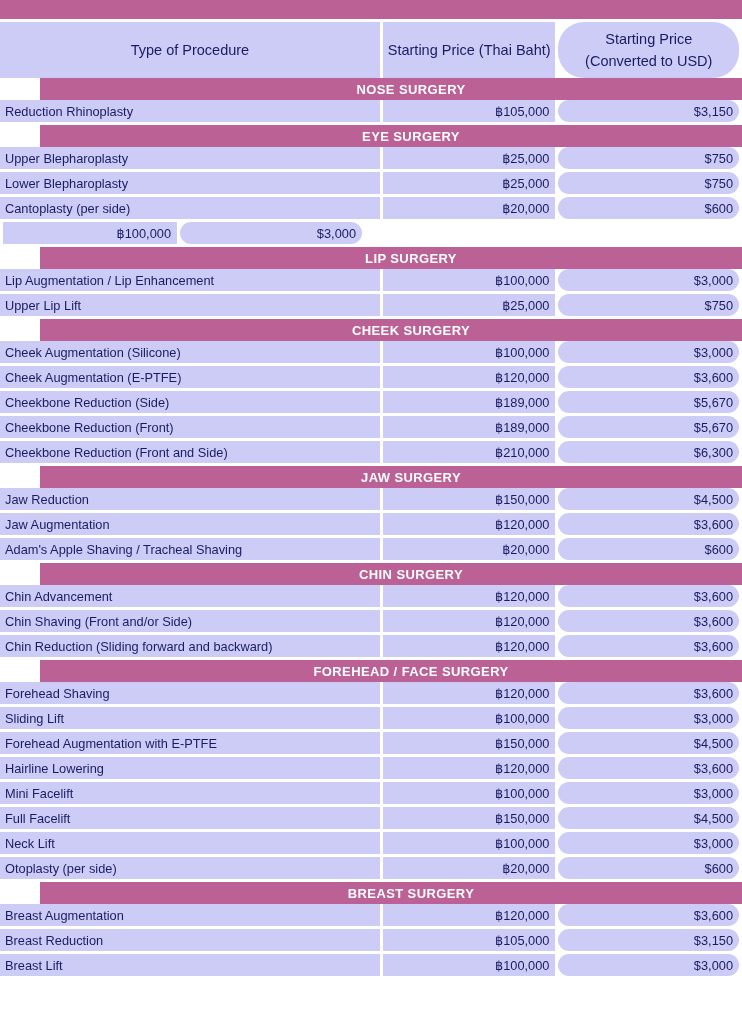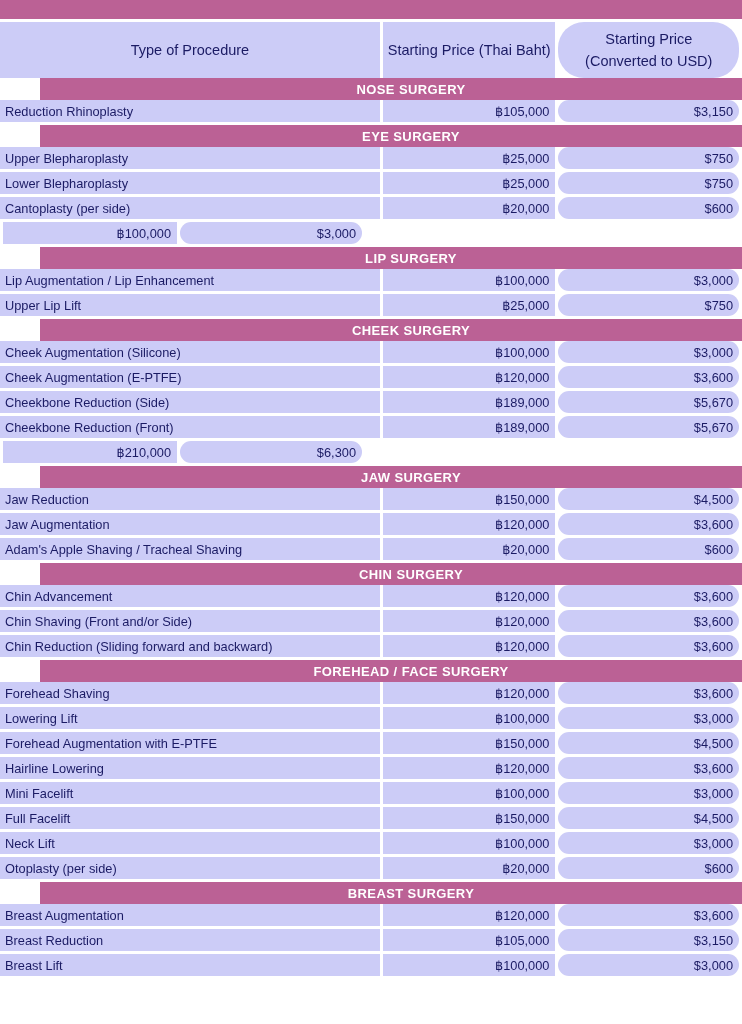--- a/index.html
+++ b/index.html
@@ -210,20 +210,21 @@
       </div>
       <div class="data-row">
         <div class="data-cell cell-name col-1">Cheekbone Reduction (Front)</div>
         <div class="gap"></div>
         <div class="data-cell cell-num col-2">฿189,000</div>
         <div class="gap"></div>
         <div class="data-cell cell-num col-3">$5,670</div>
         <div class="gap-end"></div>
       </div>
       <div class="data-row">
+        <div class="data-cell cell-name col-1">Cheekbone Reduction (Front and Side)</div>
         <div class="gap"></div>
         <div class="data-cell cell-num col-2">฿210,000</div>
         <div class="gap"></div>
         <div class="data-cell cell-num col-3">$6,300</div>
         <div class="gap-end"></div>
       </div>
       <div class="section-row">JAW SURGERY</div>
       <div class="data-row">
         <div class="data-cell cell-name col-1">Jaw Reduction</div>
         <div class="gap"></div>
@@ -276,21 +277,21 @@
       <div class="section-row">FOREHEAD / FACE SURGERY</div>
       <div class="data-row">
         <div class="data-cell cell-name col-1">Forehead Shaving</div>
         <div class="gap"></div>
         <div class="data-cell cell-num col-2">฿120,000</div>
         <div class="gap"></div>
         <div class="data-cell cell-num col-3">$3,600</div>
         <div class="gap-end"></div>
       </div>
       <div class="data-row">
-        <div class="data-cell cell-name col-1">Lowering Lift</div>
+        <div class="data-cell cell-name col-1">Sliding Lift</div>
         <div class="gap"></div>
         <div class="data-cell cell-num col-2">฿100,000</div>
         <div class="gap"></div>
         <div class="data-cell cell-num col-3">$3,000</div>
         <div class="gap-end"></div>
       </div>
       <div class="data-row">
         <div class="data-cell cell-name col-1">Forehead Augmentation with E-PTFE</div>
         <div class="gap"></div>
         <div class="data-cell cell-num col-2">฿150,000</div>

